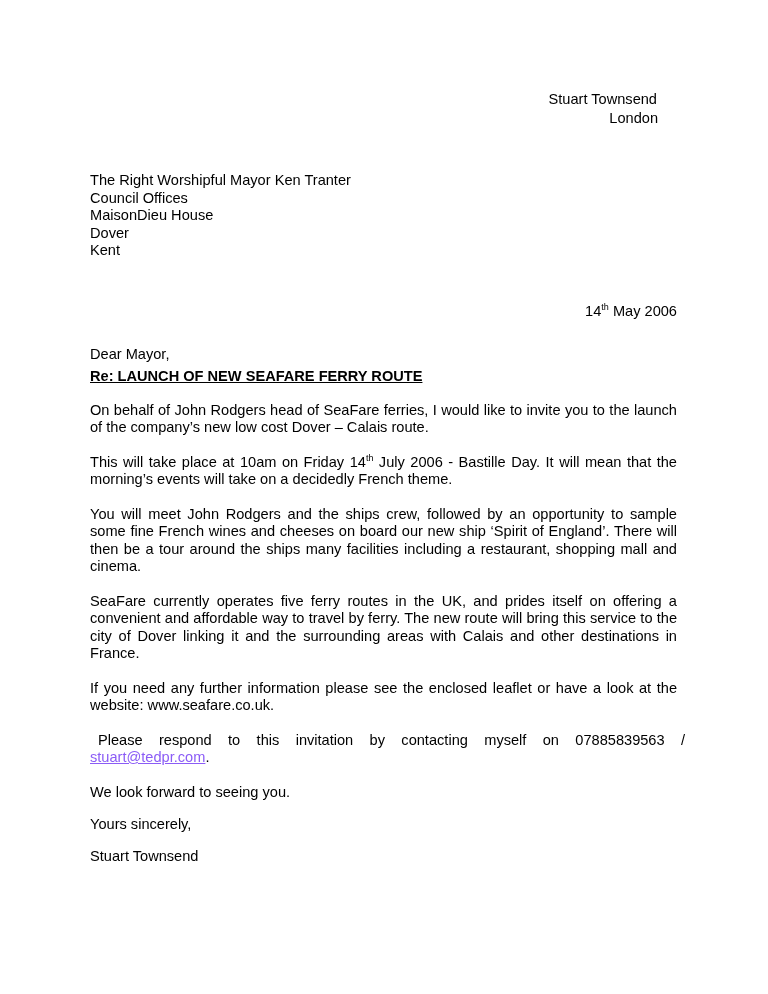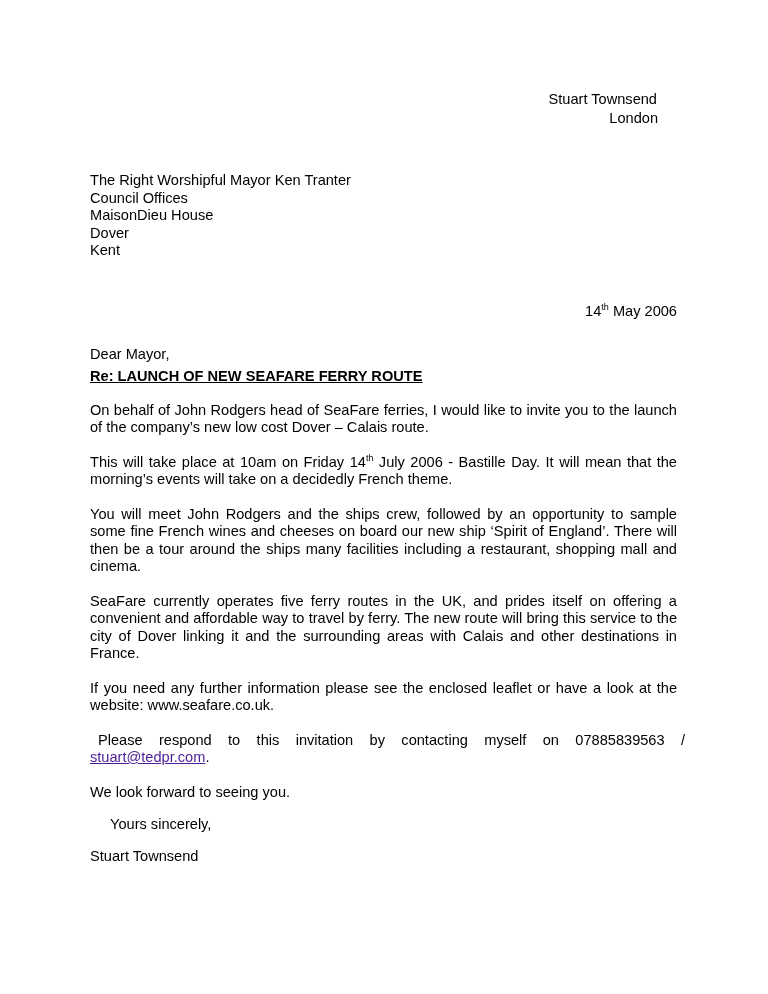--- a/index.html
+++ b/index.html
@@ -11,21 +11,21 @@
   .sender { position: absolute; left: 0; top: 90px; width: 658px; }
   .sender div { text-align: right; line-height: 19px; height: 19px; }
   .recip { position: absolute; left: 90px; top: 172px; }
   .recip div { line-height: 17.5px; height: 17.5px; white-space: nowrap; }
   .date { position: absolute; right: 91px; top: 303px; }
   .date sup { font-size: 9px; vertical-align: 6px; line-height: 0; }
   .p { position: absolute; left: 90px; width: 587px; line-height: 17.4px; text-align: justify; }
   .p sup { font-size: 9px; vertical-align: 6px; line-height: 0; }
   .justify-last { text-align-last: justify; }
   .subject { font-weight: bold; text-decoration: underline; }
-  a.link { color: #4c1d95; text-decoration: underline; }
+  a.link { color: #8b5cf6; text-decoration: underline; }
 </style>
 </head>
 <body>
 
 <div class="sender">
   <div style="padding-right:1px;">Stuart Townsend</div>
   <div>London</div>
 </div>
 
 <div class="recip">
@@ -50,15 +50,15 @@
 
 <div class="p" style="top:593px;">SeaFare currently operates five ferry routes in the UK, and prides itself on offering a convenient and affordable way to travel by ferry. The new route will bring this service to the city of Dover linking it and the surrounding areas with Calais and other destinations in France.</div>
 
 <div class="p" style="top:680px;">If you need any further information please see the enclosed leaflet or have a look at the website: www.seafare.co.uk.</div>
 
 <div class="p justify-last" style="top:732px;margin-left:8px;">Please respond to this invitation by contacting myself on 07885839563 /</div>
 <div class="abs" style="left:90px; top:749px;"><a class="link">stuart@tedpr.com</a><span>.</span></div>
 
 <div class="abs" style="left:90px; top:784px;">We look forward to seeing you.</div>
 
-<div class="abs" style="left:90px; top:816px;margin-left:20px;">Yours sincerely,</div>
+<div class="abs" style="left:90px; top:816px;">Yours sincerely,</div>
 
 <div class="abs" style="left:90px; top:848px;">Stuart Townsend</div>
 
 </body></html>

